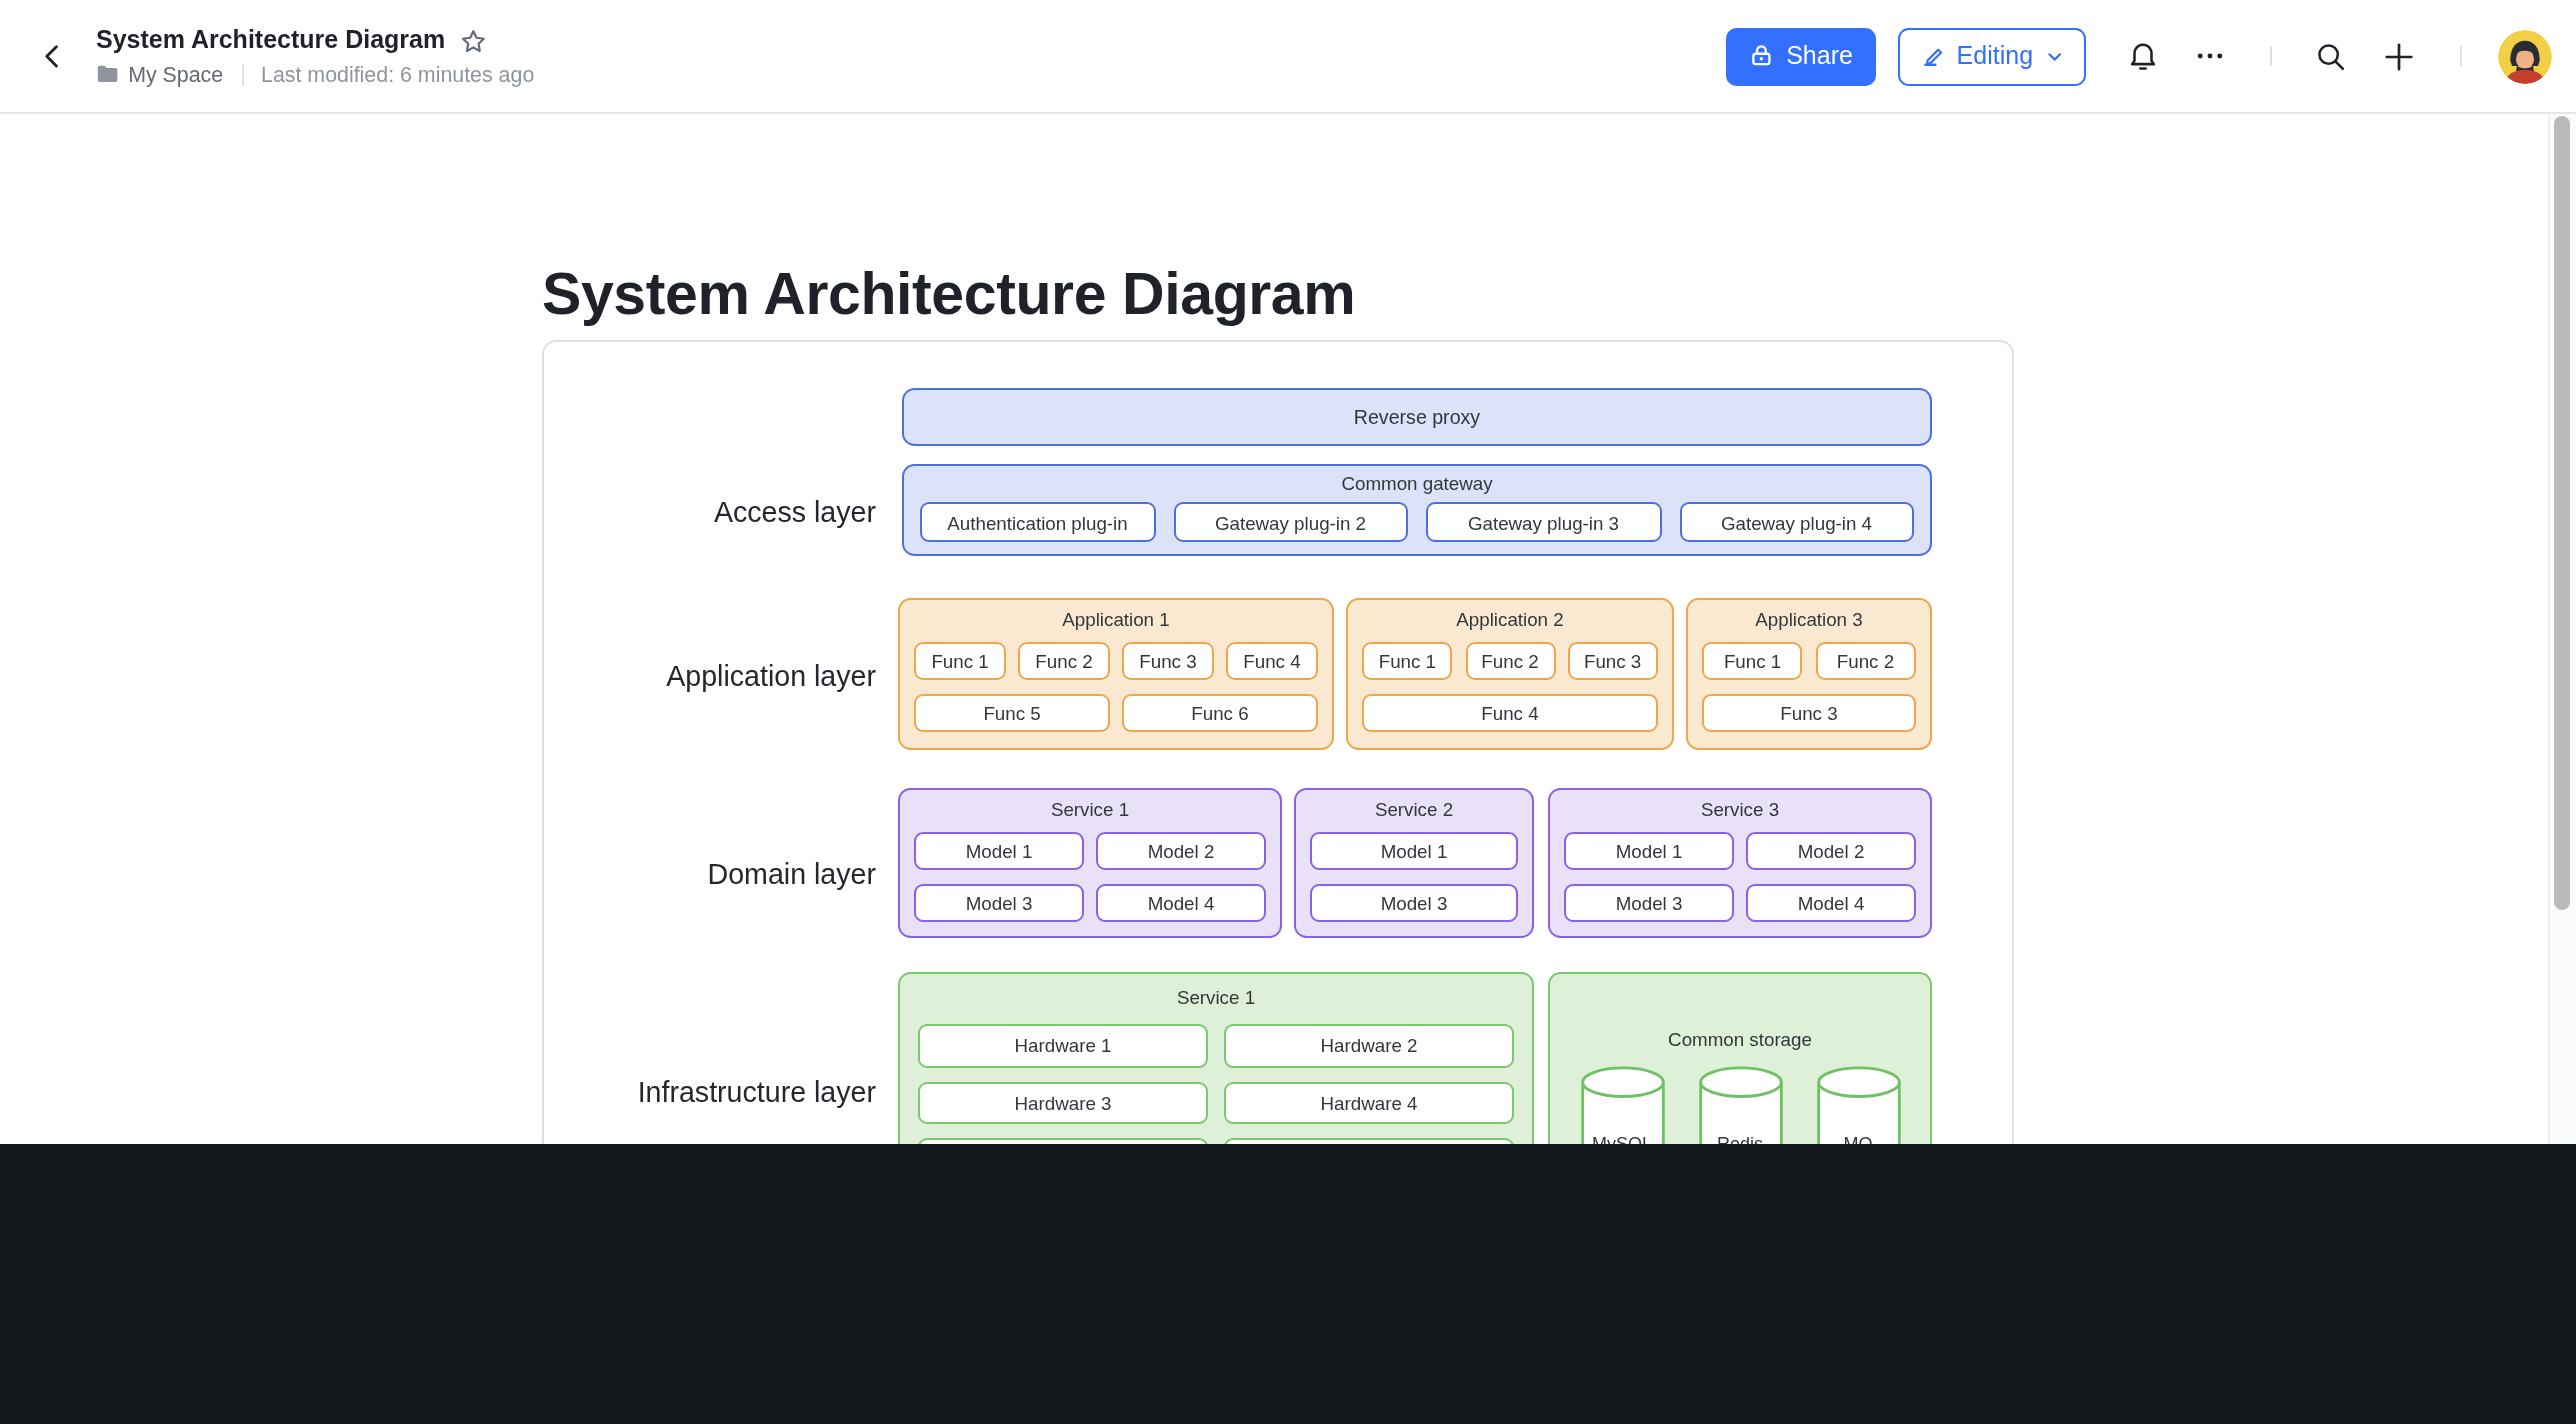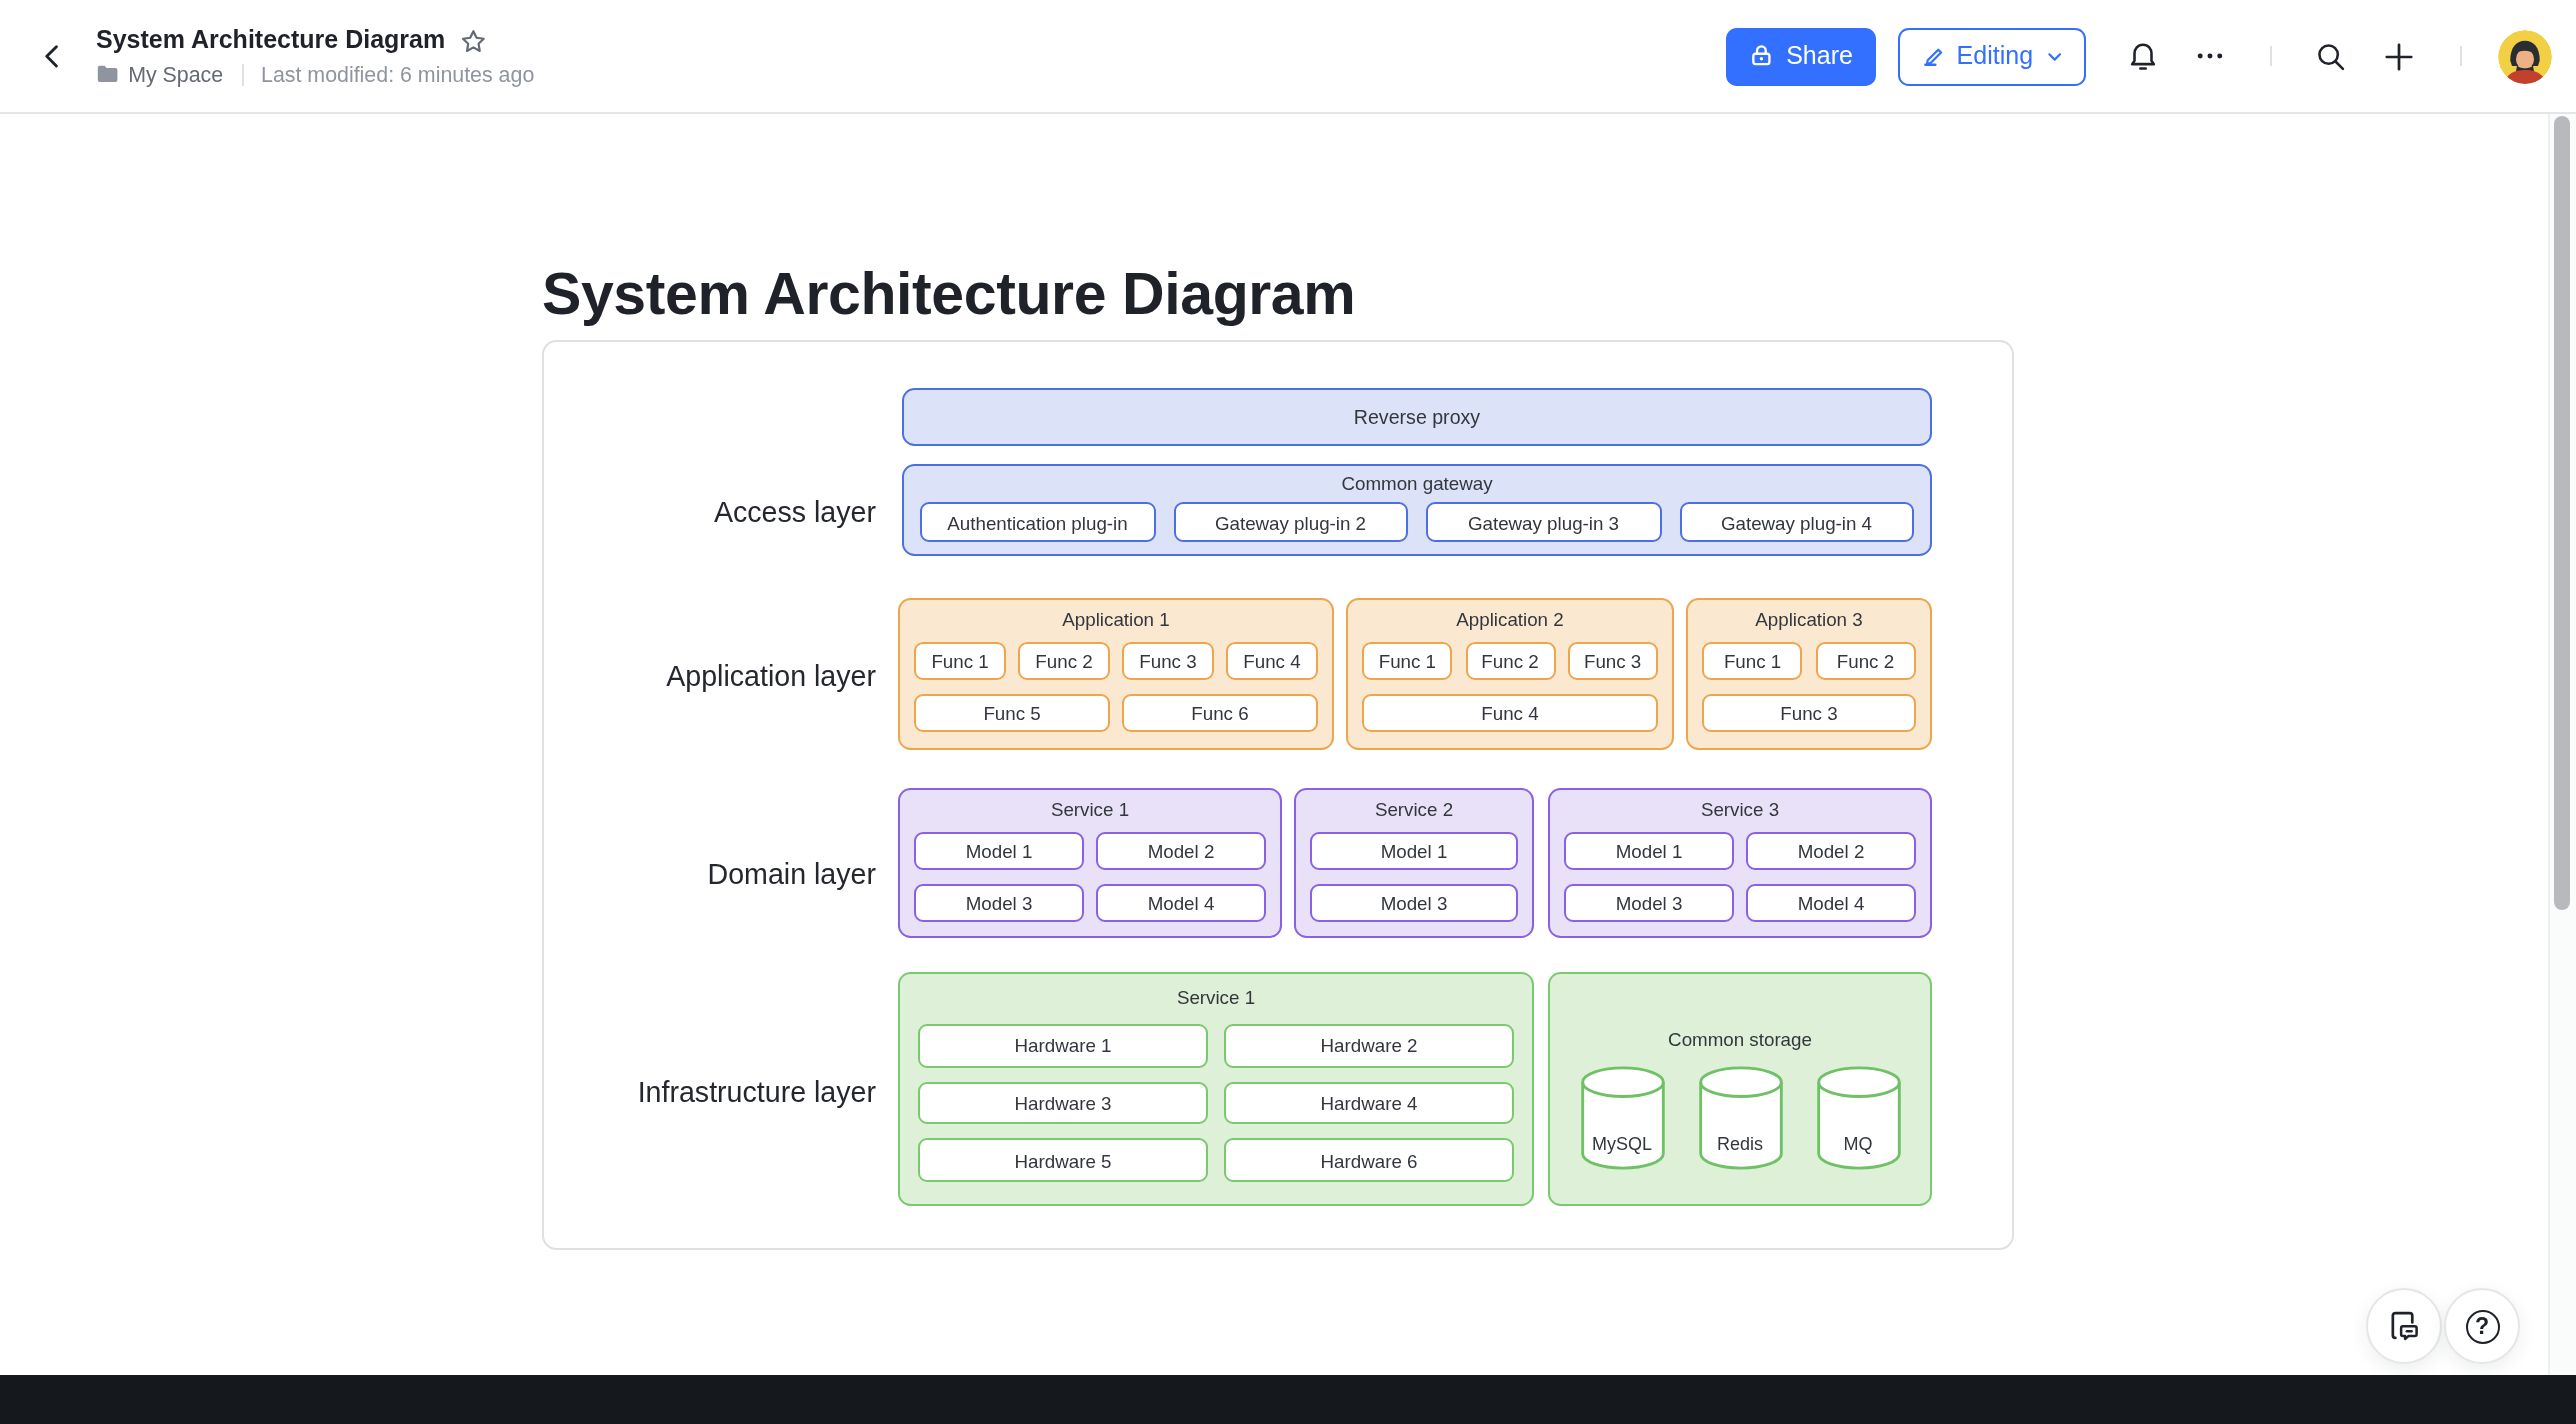--- a/index.html
+++ b/index.html
@@ -1,16 +1,16 @@
 <!DOCTYPE html>
 <html style="font-size:14.3px"><head>
 <meta charset="utf-8">
 <style>
   html,body{margin:0;padding:0;background:#15181d;}
-  .stage{position:relative;width:2576px;height:1375px;overflow:hidden;background:#15181d;}
+  .stage{position:relative;width:2576px;height:1144px;overflow:hidden;background:#15181d;}
   .screen{position:absolute;left:0;top:0;width:1288px;height:712px;background:#ffffff;
           transform:scale(2);transform-origin:0 0;
           font-family:"Liberation Sans","DejaVu Sans",sans-serif;color:#1f2329;}
   svg{display:block;}
 
   
   .header{position:absolute;left:0;top:0;right:0;height:56px;border-bottom:0.9px solid #e3e5e8;
           display:flex;align-items:center;padding:0 12.5px 0 14.3px;background:#fff;z-index:20;}
   .back-btn{width:23px;height:23px;display:flex;align-items:center;justify-content:center;cursor:pointer;flex:0 0 auto;}
   .doc-meta{margin-left:10.7px;}

